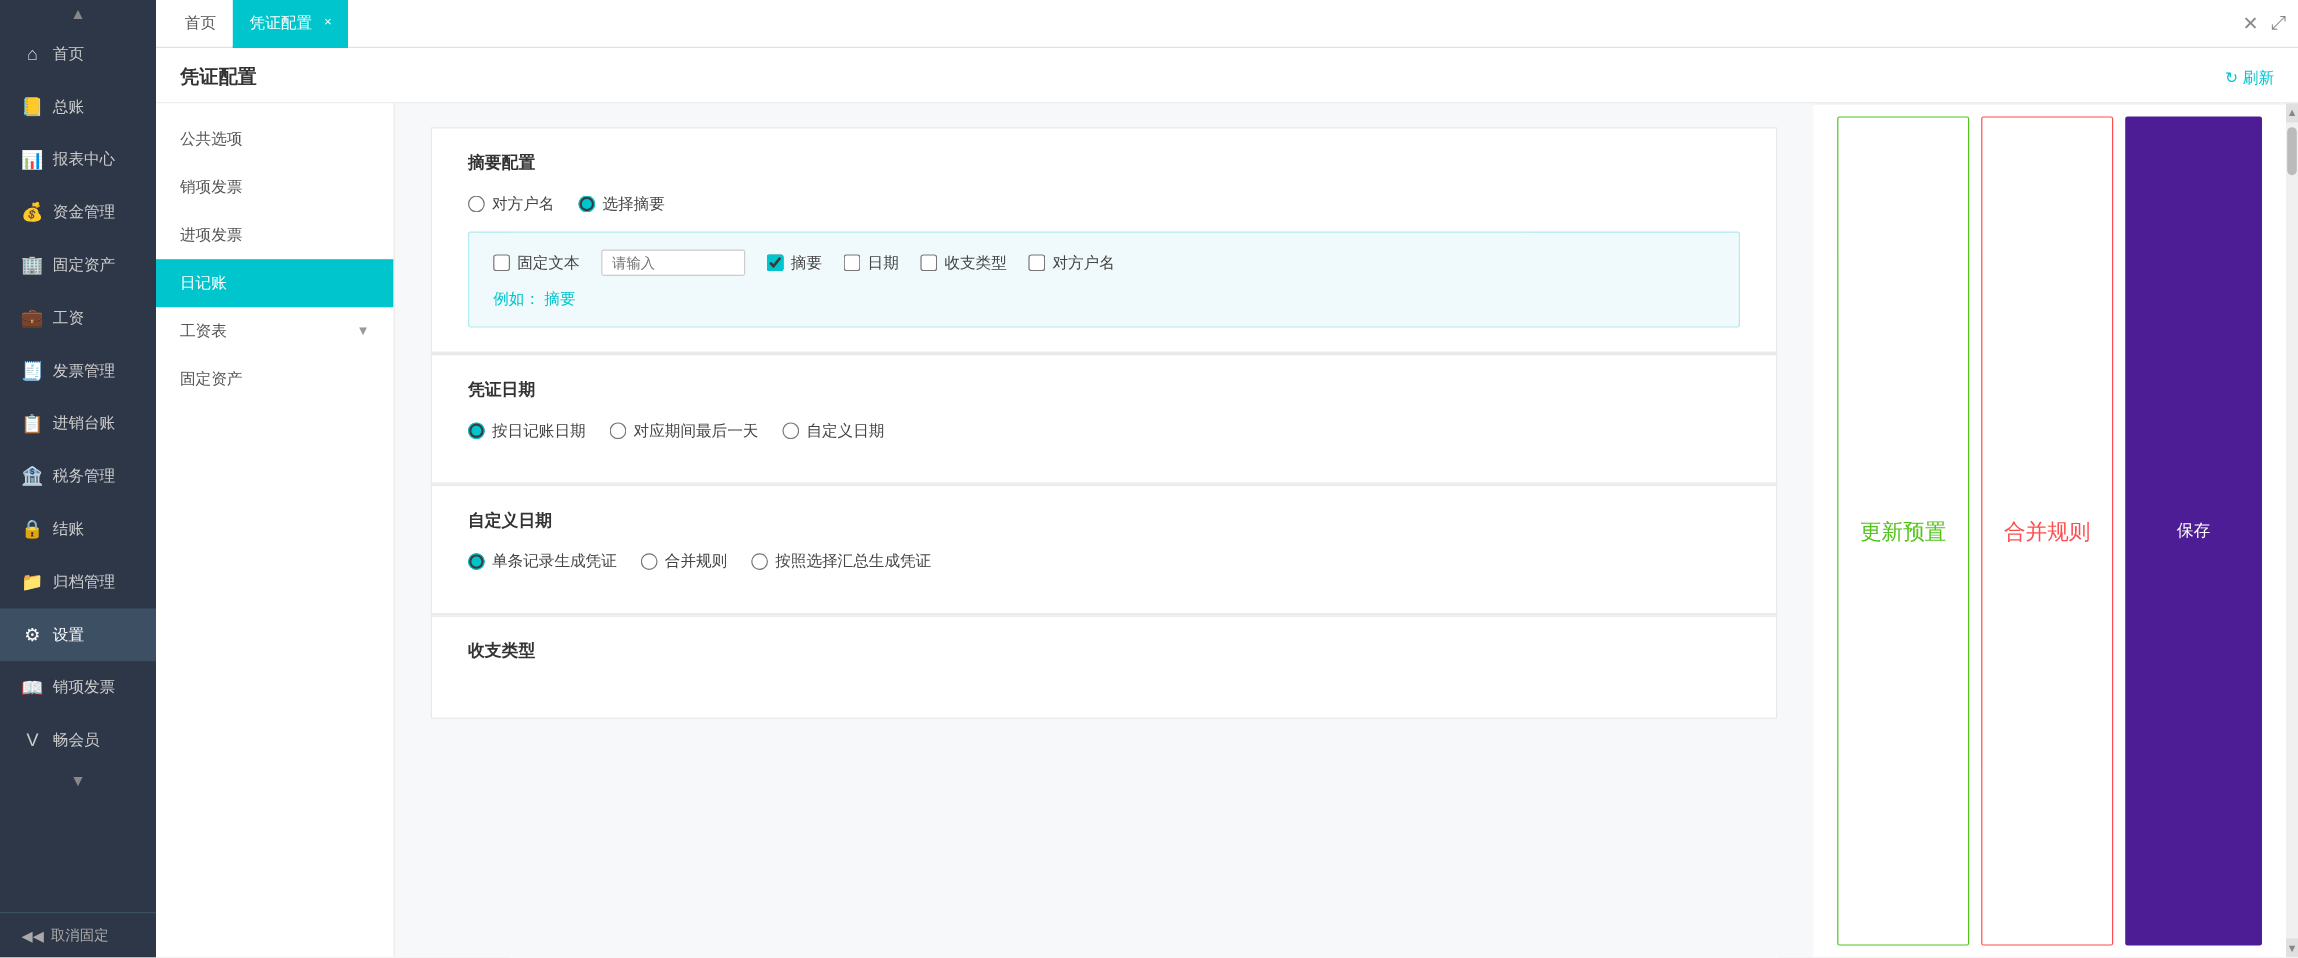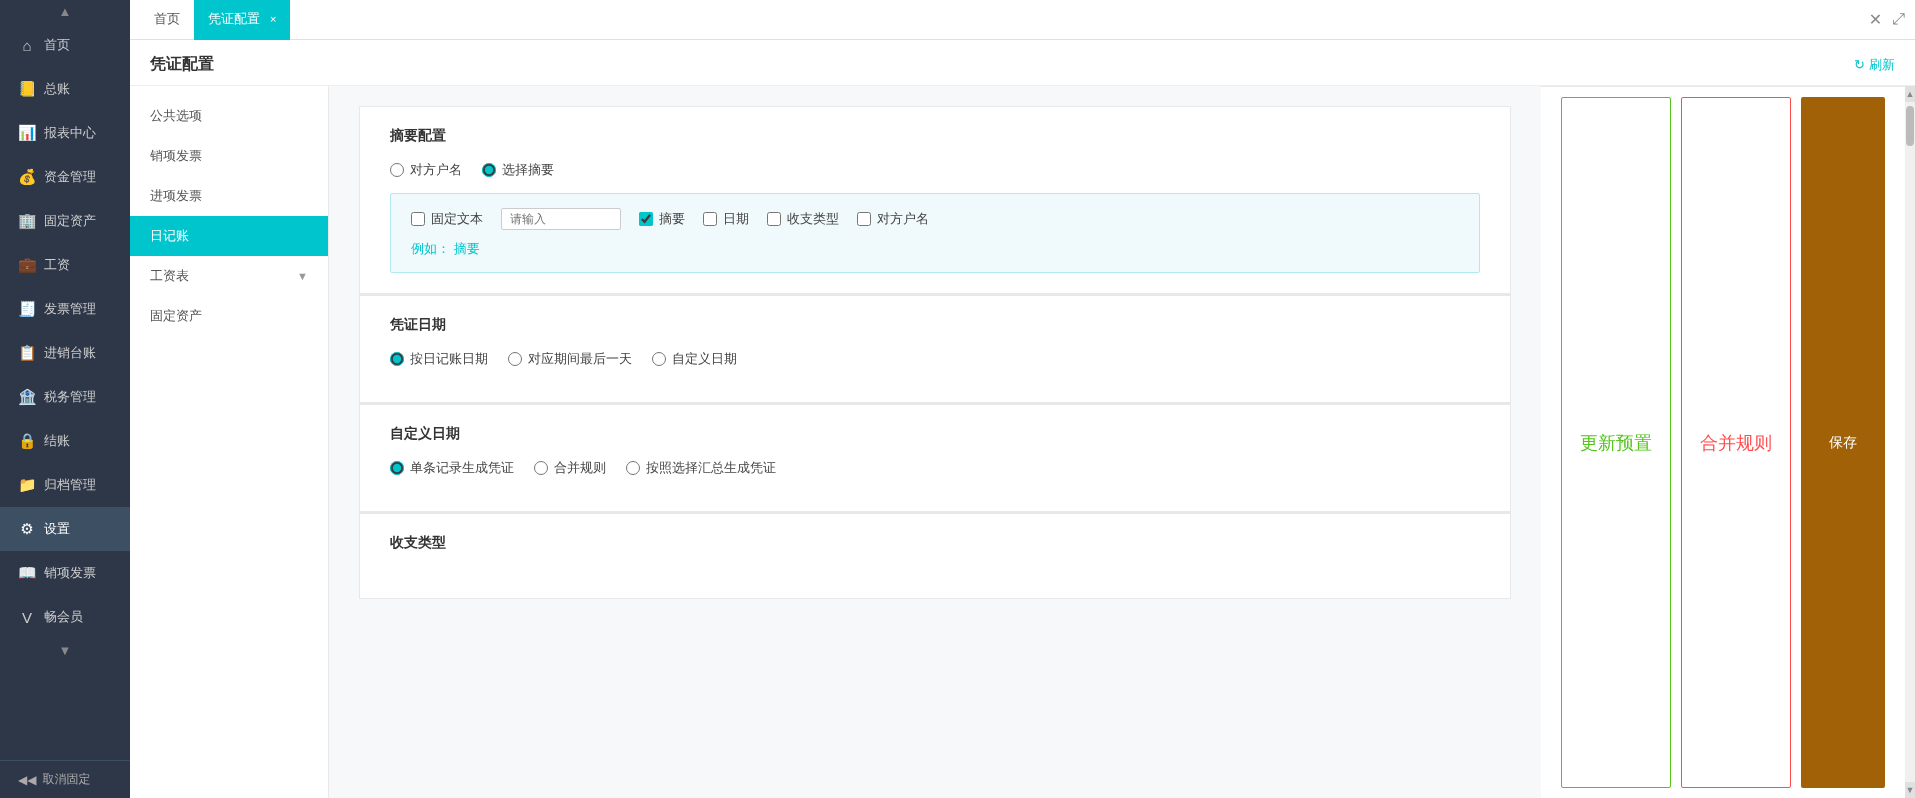--- a/index.html
+++ b/index.html
@@ -266,24 +266,24 @@
       border: 1px solid #52c41a;
       color: #52c41a;
       background: #fff;
     }
     .btn-outline-red {
       border: 1px solid #ff4d4f;
       color: #ff4d4f;
       background: #fff;
     }
     .btn-primary {
-      background: #a16207;
+      background: #4c1d95;
       color: #fff;
       font-size: 14px;
-      padding: 8px 28px;
+      padding: 8px 43px;
     }
 
     
     .right-panel::-webkit-scrollbar { width: 6px; }
     .right-panel::-webkit-scrollbar-thumb { background: #ccc; border-radius: 3px; }
 
     
     .scroll-track {
       width: 10px;
       background: #f0f0f0;

